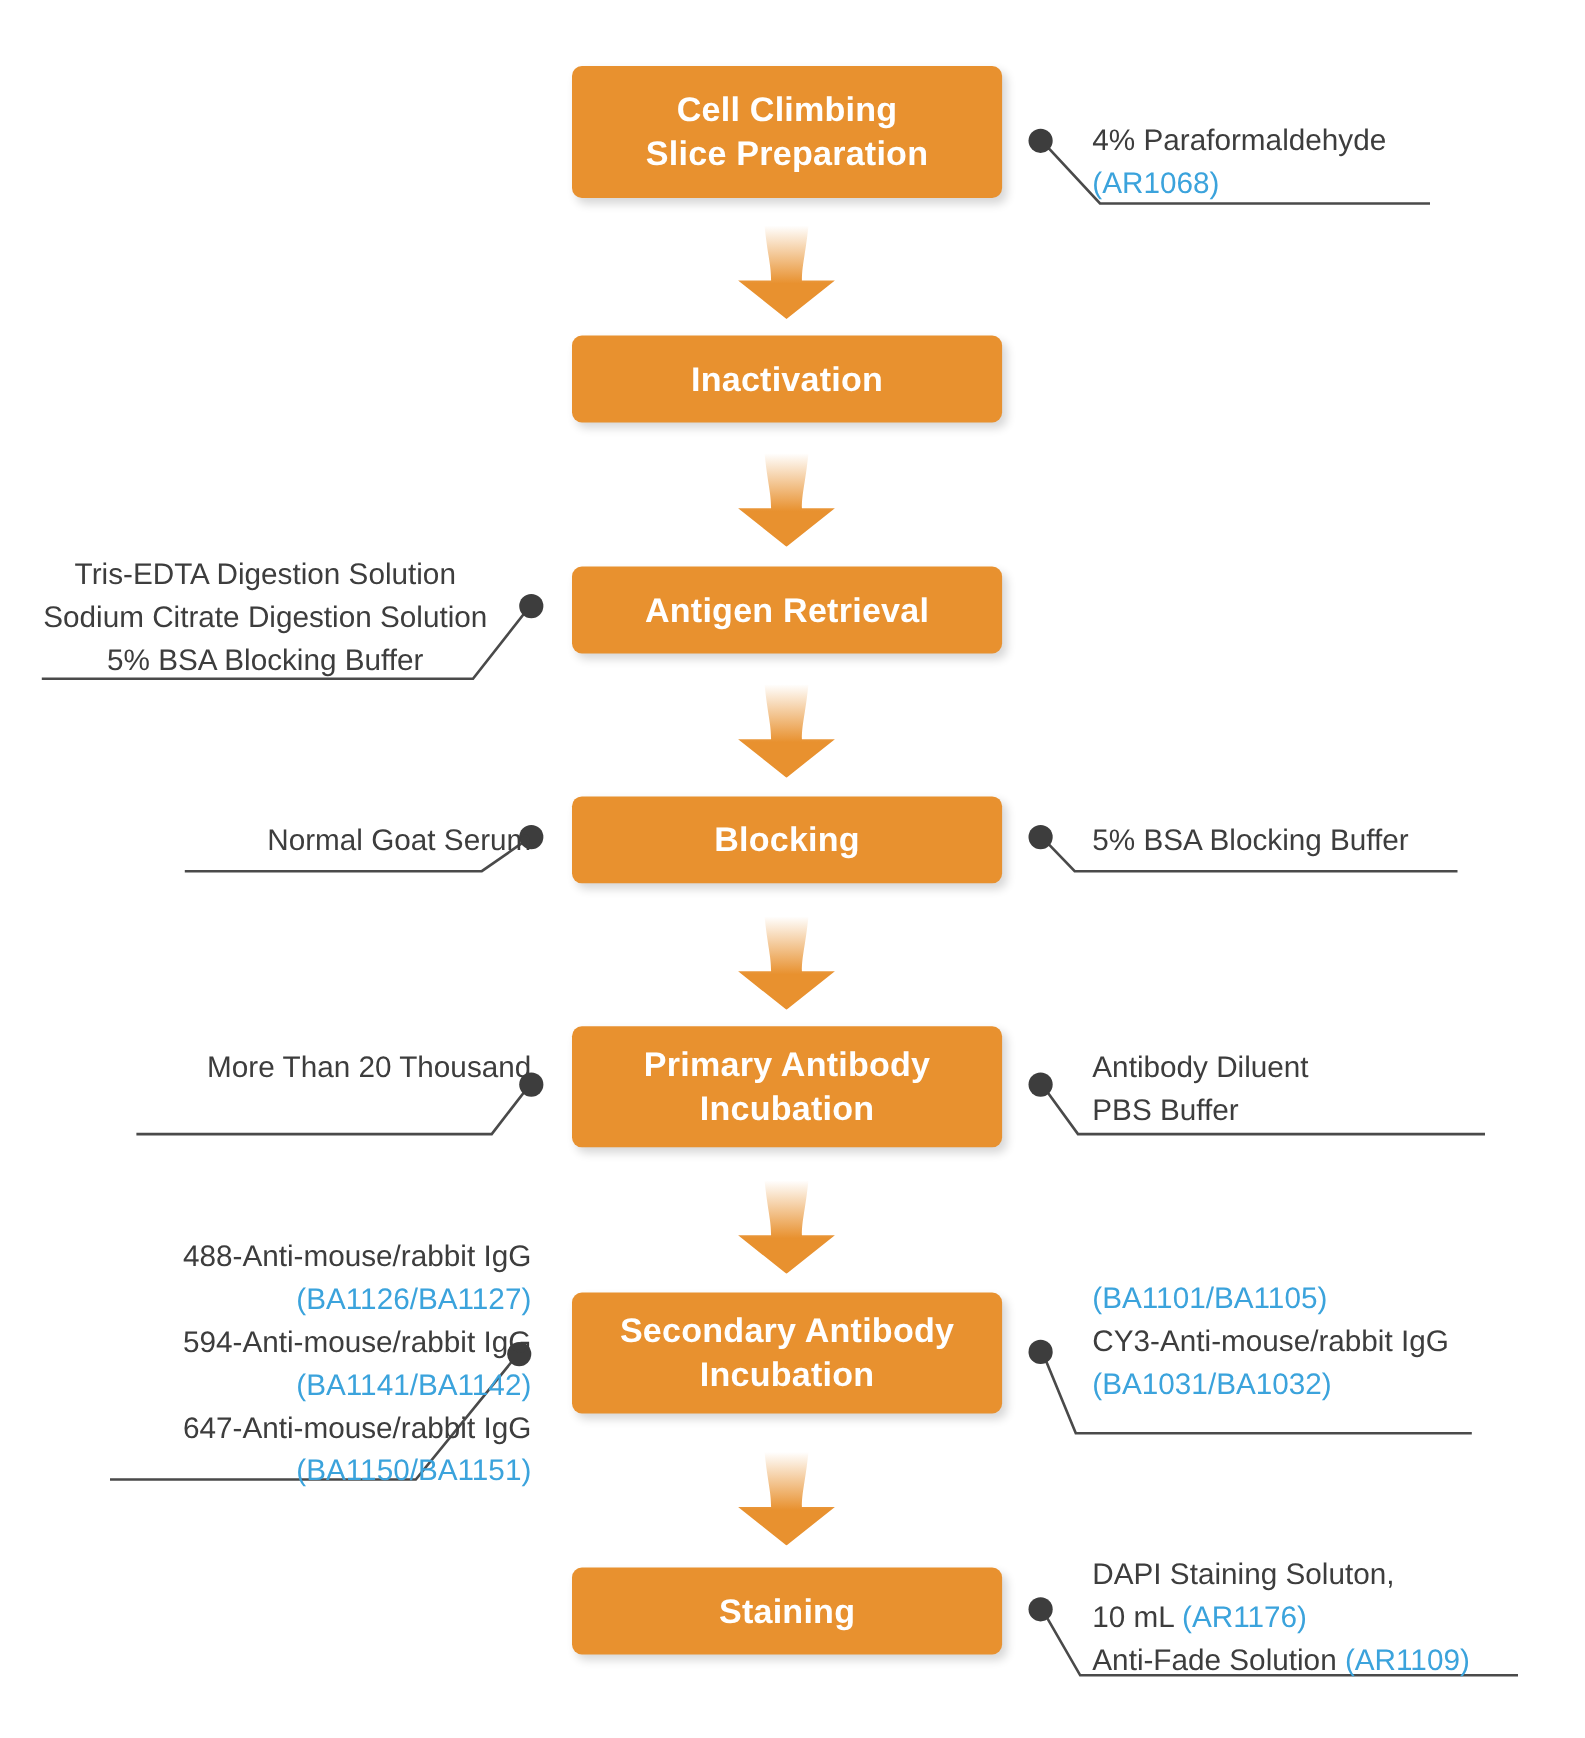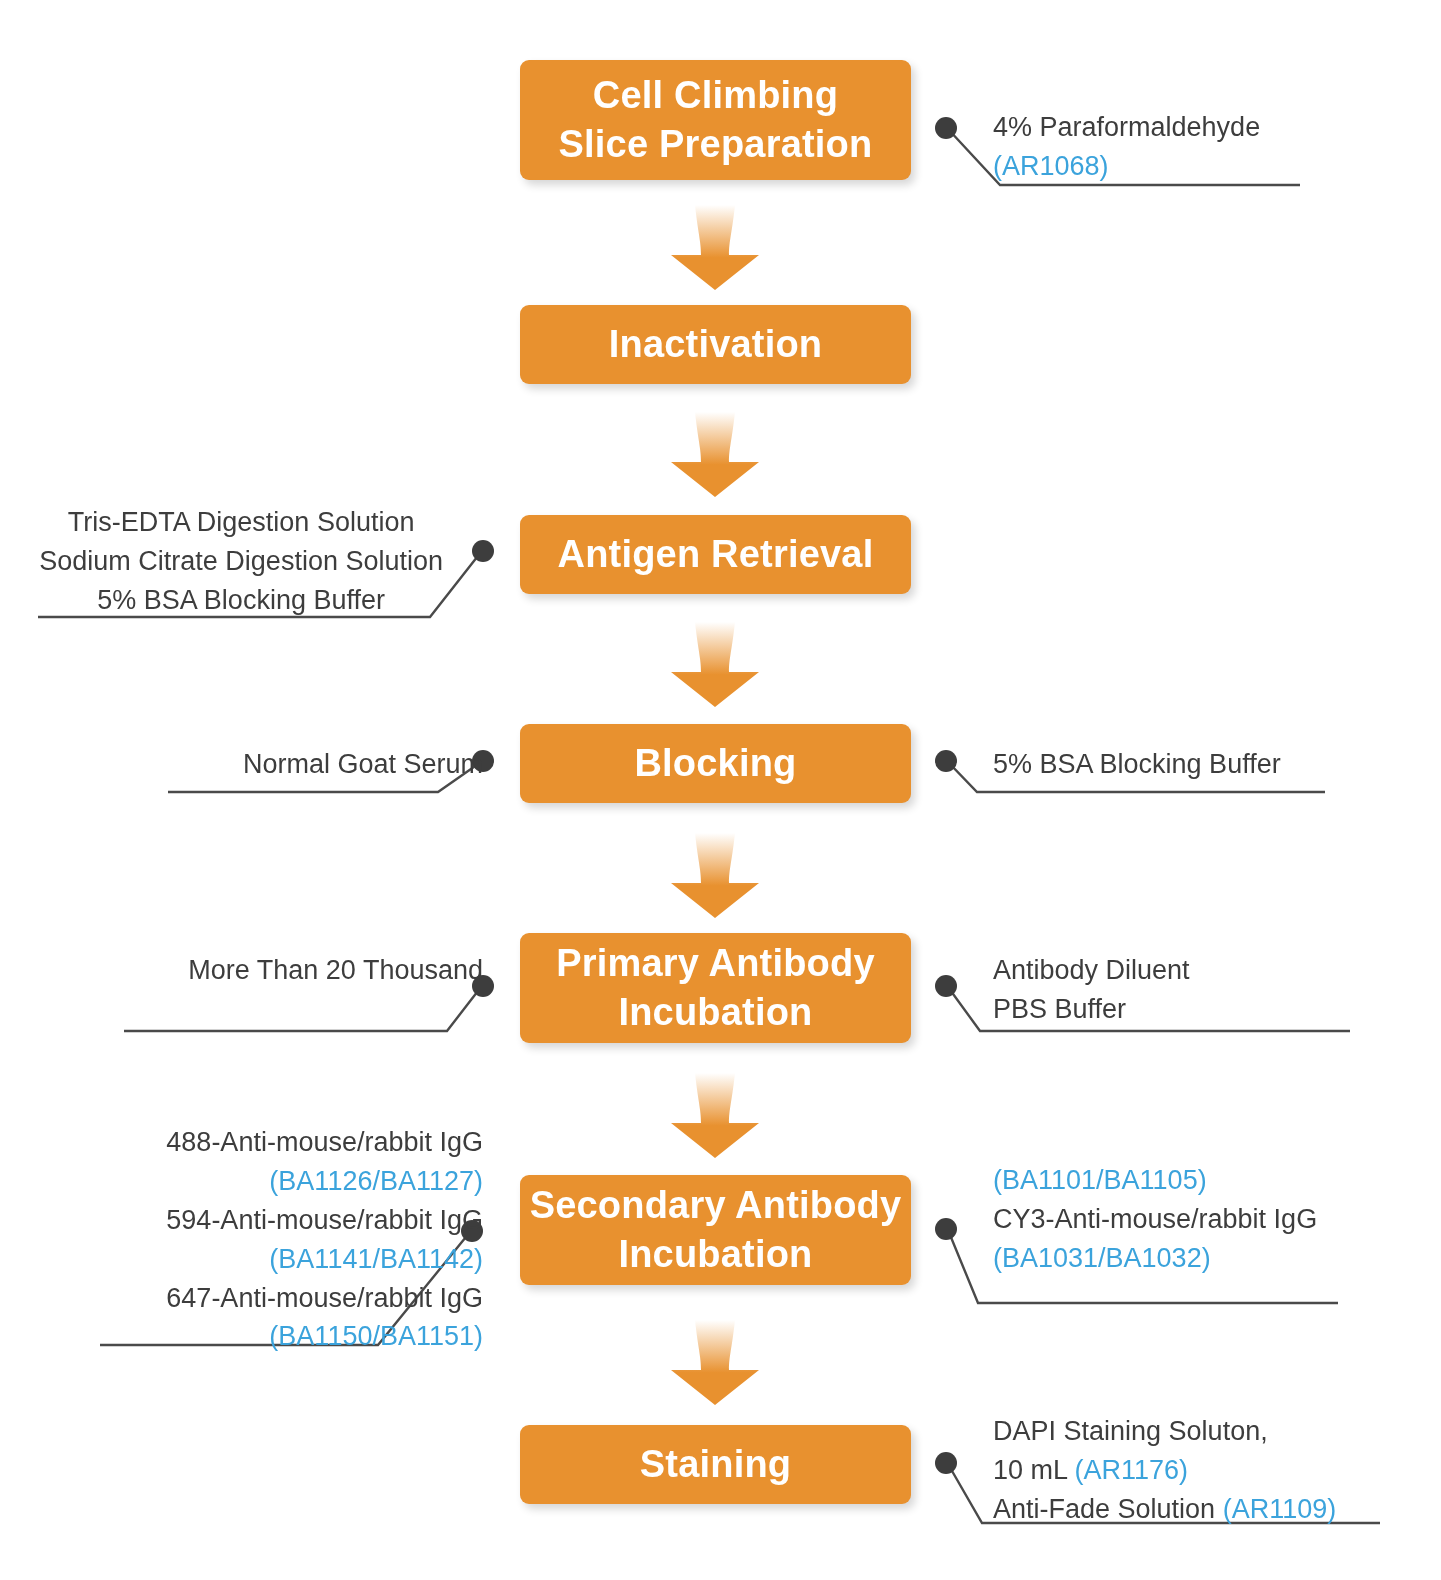--- a/index.html
+++ b/index.html
@@ -23,21 +23,21 @@
   
   .node {
     position: absolute;
     left: 520px;
     width: 391px;
     box-sizing: border-box;
     background: #e8912f;
     border-radius: 9px;
     box-shadow: 4px 5px 9px rgba(0,0,0,0.16);
     color: #ffffff;
-    font-size: 38px;
+    font-size: 31px;
     font-weight: bold;
     letter-spacing: 0.2px;
     display: flex;
     align-items: center;
     justify-content: center;
     text-align: center;
     line-height: 1.28;
   }
   .node .lbl { white-space: pre-line; }
 

